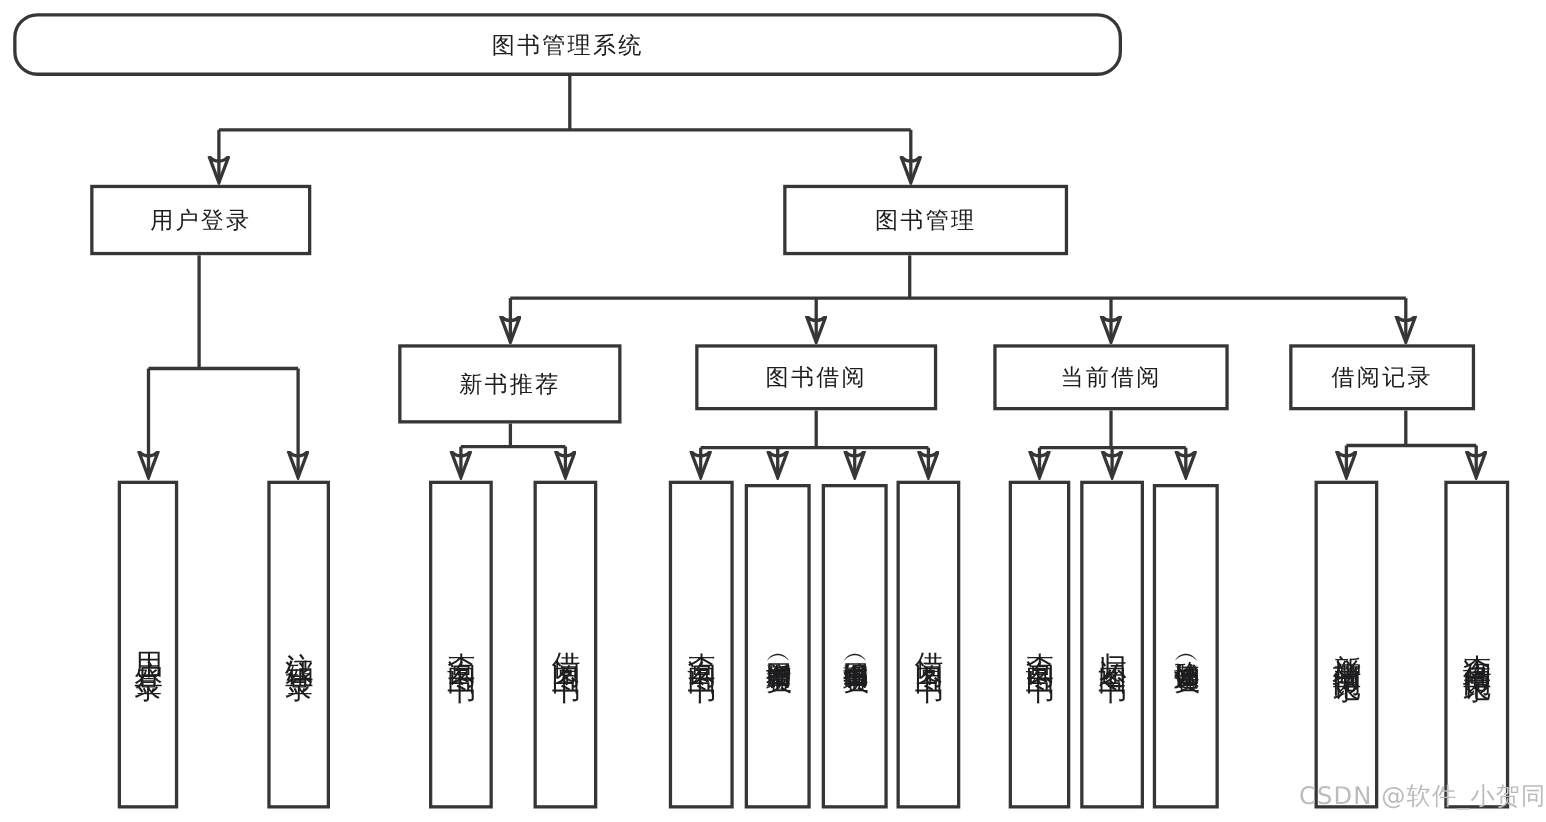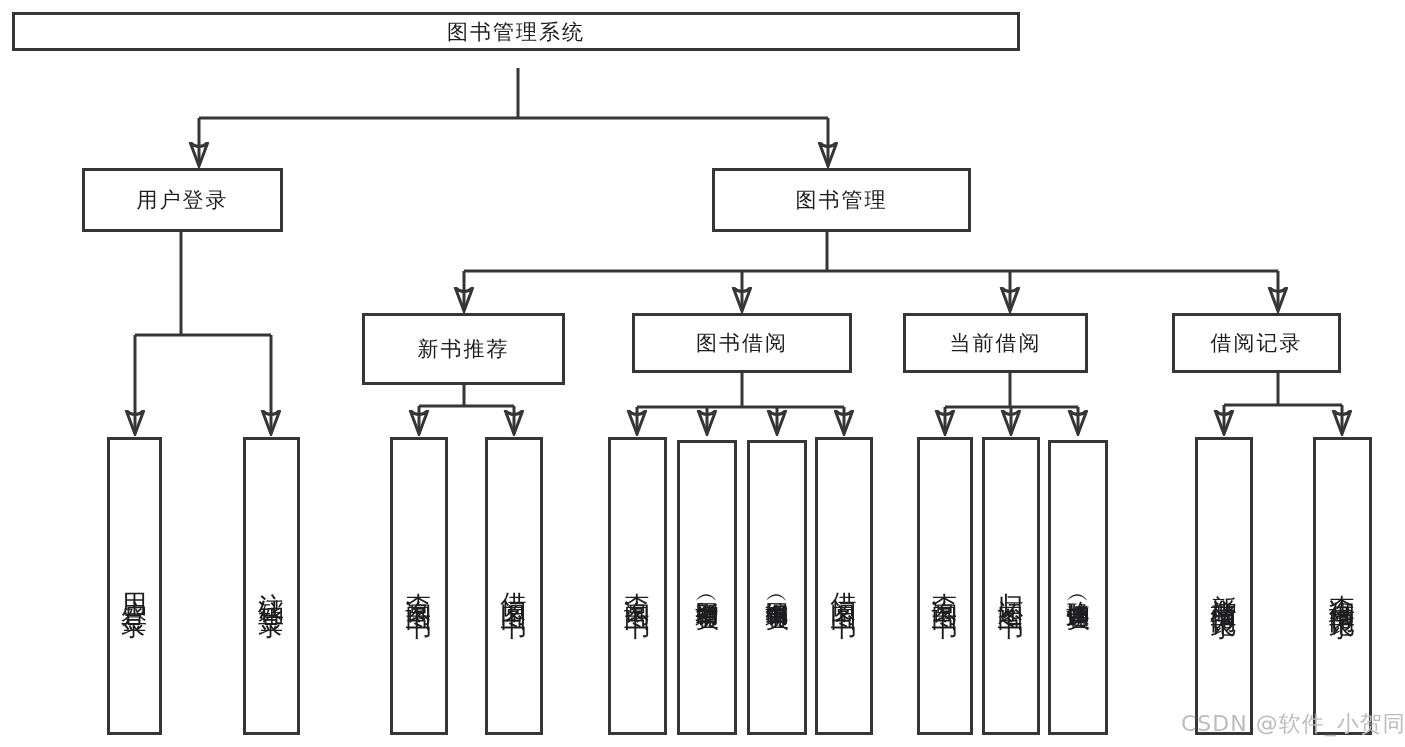--- a/index.html
+++ b/index.html
@@ -110,38 +110,38 @@
     </g>
 
     <g>
       <path d="M1278 373 V405"></path>
       <path d="M1224 405 H1342"></path>
       <path d="M1224 405 V434" marker-end="url(#arrow)"></path>
       <path d="M1342 405 V434" marker-end="url(#arrow)"></path>
     </g>
   </svg>
 
-  <div class="box" style="left:12px; top:12px; width:1008px; height:39px;">
+  <div class="box" style="left:12px; top:12px; width:1008px; height:57px;border-radius:22px;">
     <span class="hlabel">图书管理系统</span>
   </div>
 
   <div class="box" style="left:82px; top:168px; width:201px; height:64px;">
     <span class="hlabel">用户登录</span>
   </div>
   <div class="box" style="left:712px; top:168px; width:259px; height:64px;">
     <span class="hlabel">图书管理</span>
   </div>
 
   <div class="box" style="left:362px; top:313px; width:203px; height:72px;">
     <span class="hlabel">新书推荐</span>
   </div>
   <div class="box" style="left:632px; top:313px; width:220px; height:60px;">
     <span class="hlabel">图书借阅</span>
   </div>
-  <div class="box" style="left:903px; top:313px; width:185px; height:60px;">
+  <div class="box" style="left:903px; top:313px; width:214px; height:60px;">
     <span class="hlabel">当前借阅</span>
   </div>
   <div class="box" style="left:1172px; top:313px; width:169px; height:60px;">
     <span class="hlabel">借阅记录</span>
   </div>
 
   <div class="box" style="left:107px; top:437px; width:55px; height:298px;">
     <span class="vlabel">用户登录</span>
   </div>
   <div class="box" style="left:243px; top:437px; width:57px; height:298px;">

